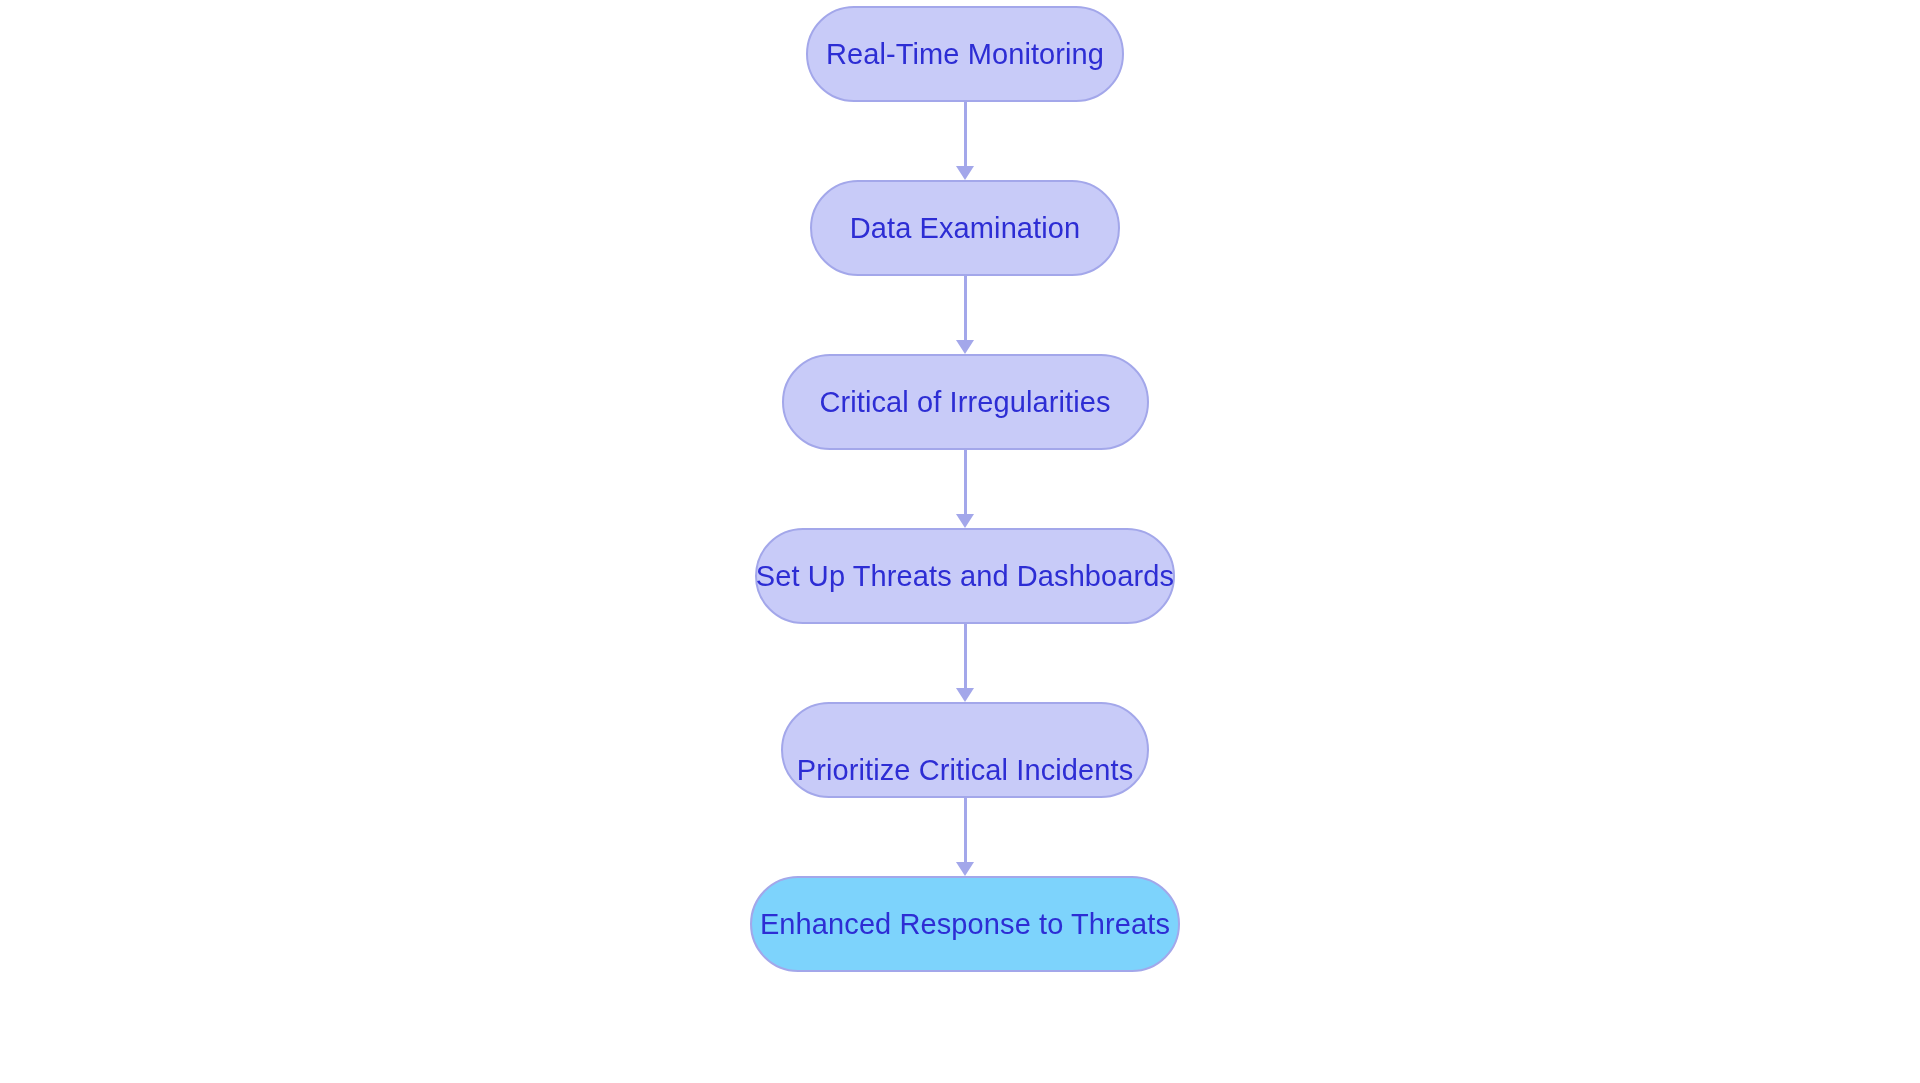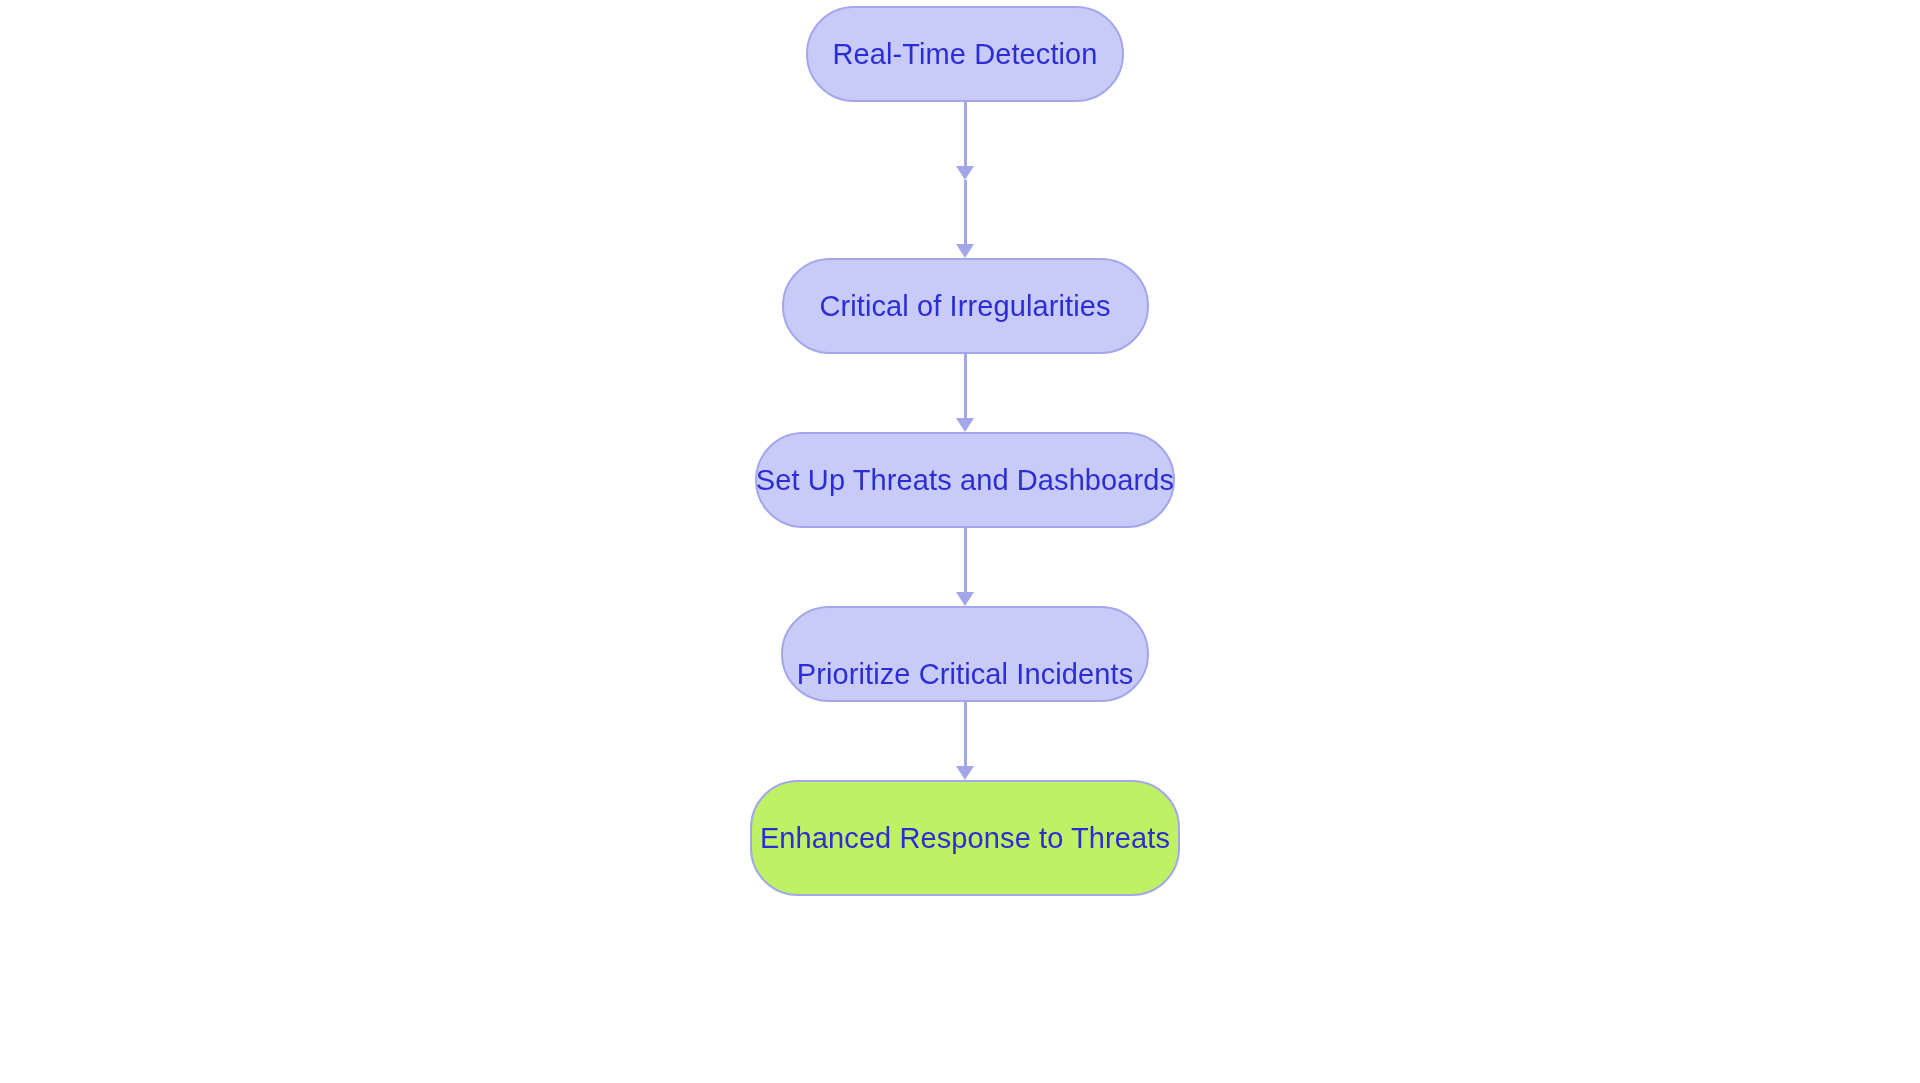--- a/index.html
+++ b/index.html
@@ -82,25 +82,28 @@
     flex: none;
     margin-top: -1px;
   }
 </style>
 </head>
 <body>
 
 <div id="flow-root">
   <div class="flow-column" id="flow-column" style="padding-top: 6px; transform: translateX(5px);">
       <div class="node" style="width: 318px; height: 96px; border-radius: 48px; background: rgb(200, 203, 248); border-color: rgb(163, 167, 234);">
-        <span class="node-label" style="color: rgb(45, 45, 212);">Real-Time Detection</span>
+        <span class="node-label" style="color: rgb(45, 45, 212);">Real-Time Monitoring</span>
       </div>
       <div class="connector" style="height: 78px;">
         <div class="connector-shaft" style="background: rgb(163, 167, 234);"></div>
         <div class="connector-head" style="border-top-color: rgb(163, 167, 234);"></div>
+      </div>
+      <div class="node" style="width: 310px; height: 96px; border-radius: 48px; background: rgb(200, 203, 248); border-color: rgb(163, 167, 234);">
+        <span class="node-label" style="color: rgb(45, 45, 212);">Data Examination</span>
       </div>
       <div class="connector" style="height: 78px;">
         <div class="connector-shaft" style="background: rgb(163, 167, 234);"></div>
         <div class="connector-head" style="border-top-color: rgb(163, 167, 234);"></div>
       </div>
       <div class="node" style="width: 367px; height: 96px; border-radius: 48px; background: rgb(200, 203, 248); border-color: rgb(163, 167, 234);">
         <span class="node-label" style="color: rgb(45, 45, 212);">Critical of Irregularities</span>
       </div>
       <div class="connector" style="height: 78px;">
         <div class="connector-shaft" style="background: rgb(163, 167, 234);"></div>
@@ -113,17 +116,17 @@
         <div class="connector-shaft" style="background: rgb(163, 167, 234);"></div>
         <div class="connector-head" style="border-top-color: rgb(163, 167, 234);"></div>
       </div>
       <div class="node" style="width: 368px; height: 96px; border-radius: 48px; background: rgb(200, 203, 248); border-color: rgb(163, 167, 234);">
         <span class="node-label" style="color: rgb(45, 45, 212); margin-top: 40px;">Prioritize Critical Incidents</span>
       </div>
       <div class="connector" style="height: 78px;">
         <div class="connector-shaft" style="background: rgb(163, 167, 234);"></div>
         <div class="connector-head" style="border-top-color: rgb(163, 167, 234);"></div>
       </div>
-      <div class="node" style="width: 430px; height: 116px; border-radius: 48px; background: #bef264; border-color: rgb(163, 167, 234);">
+      <div class="node" style="width: 430px; height: 96px; border-radius: 48px; background: #7dd3fc; border-color: rgb(163, 167, 234);">
         <span class="node-label" style="color: rgb(45, 45, 212);">Enhanced Response to Threats</span>
       </div>
     </div>
 </div>
 
 </body></html>

